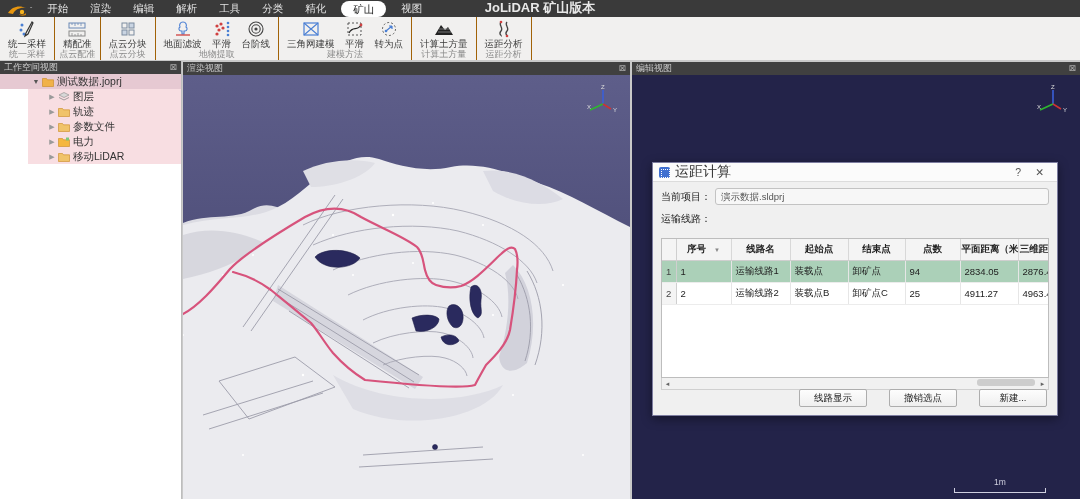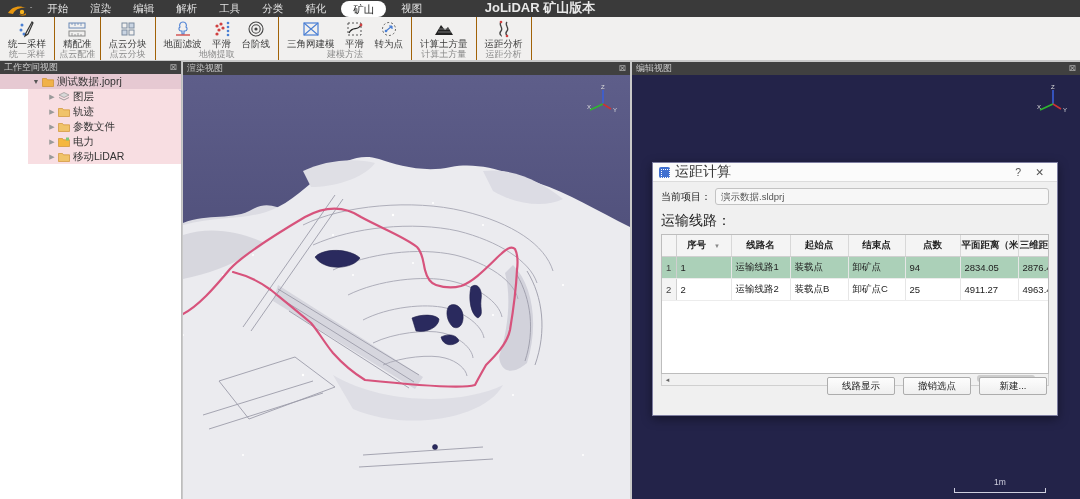--- a/index.html
+++ b/index.html
@@ -54,34 +54,34 @@
   .dialog{position:absolute;left:20px;top:87px;width:404px;height:252px;background:#f0f0f0;border:1px solid #7d7da0;box-shadow:0 3px 10px rgba(0,0,0,.4);font-size:10.5px;color:#222;}
   .dlg-titlebar{height:18px;background:#fbfbfb;border-bottom:1px solid #dcdcdc;display:flex;align-items:center;padding:0 6px;}
   .dlg-ico{width:11px;height:11px;background:#3f6fd0;border-radius:2px;margin-right:5px;position:relative;}
   .dlg-ico:after{content:"";position:absolute;left:2px;top:2px;width:7px;height:7px;border:1px dotted #fff;border-radius:1px;}
   .dlg-title{flex:1;font-size:14px;color:#333;}
   .dlg-btn{color:#555;font-size:10.5px;padding:0 7px;cursor:default;}
   .dlg-body{padding:6px 8px 0 8px;}
   .fld-row{display:flex;align-items:center;margin-bottom:7px;}
   .fld-label{white-space:nowrap;margin-right:4px;font-size:10px;}
   .fld-input{flex:1;height:15px;background:#f7f7f7;border:1px solid #c3c3c3;border-radius:3px;font-size:9.5px;color:#555;line-height:15px;padding:0 5px;}
-  .sec-label{font-size:14px;margin-bottom:4px;}
+  .sec-label{font-size:10px;margin-bottom:12px;}
   .tbl-wrap{border:1px solid #bdbdbd;background:#fff;height:138px;overflow:hidden;}
   table.grid{border-collapse:collapse;table-layout:fixed;width:414px;font-size:9.5px;}
   table.grid th{background:#f4f4f4;border-right:1px solid #d8d8d8;border-bottom:1px solid #cfcfcf;font-weight:bold;height:19px;text-align:center;white-space:nowrap;overflow:hidden;color:#222;}
   table.grid td{border-right:1px solid #e6e6e6;border-bottom:1px solid #ececec;height:21px;padding:0 4px;white-space:nowrap;overflow:hidden;color:#222;}
   table.grid td.rownum,table.grid th.rownum{background:#f4f4f4;text-align:center;padding:0;color:#444;border-right:1px solid #cfcfcf;}
   tr.selected td{background:#abd0b8;}
   tr.selected td.rownum{background:#abd0b8;}
   .sort-arrow{font-size:6px;color:#888;margin-left:8px;}
   .hscroll{height:11px;background:#f1f1f1;border:1px solid #d0d0d0;border-top:none;display:flex;align-items:center;}
   .hs-arrow{width:11px;text-align:center;font-size:7px;color:#666;line-height:9px;}
   .hs-track{flex:1;position:relative;height:100%;}
   .hs-thumb{position:absolute;right:2px;top:1px;height:7px;width:58px;background:#cdcdcd;border-radius:3px;}
-  .dlg-buttons{position:absolute;right:10px;bottom:20px;display:flex;gap:8px;}
+  .dlg-buttons{position:absolute;right:10px;bottom:8px;display:flex;gap:22px;}
   .push-btn{min-width:50px;text-align:center;font-size:9.5px;line-height:16px;padding:0 8px;background:linear-gradient(#fdfdfd,#efefef);border:1px solid #adadad;border-radius:2px;color:#222;cursor:default;}
 </style>
 </head>
 <body>
 
 <div class="app">
 
   <div class="titlebar">
     <div class="logo">
       <svg width="22" height="13" viewBox="0 0 22 13">

